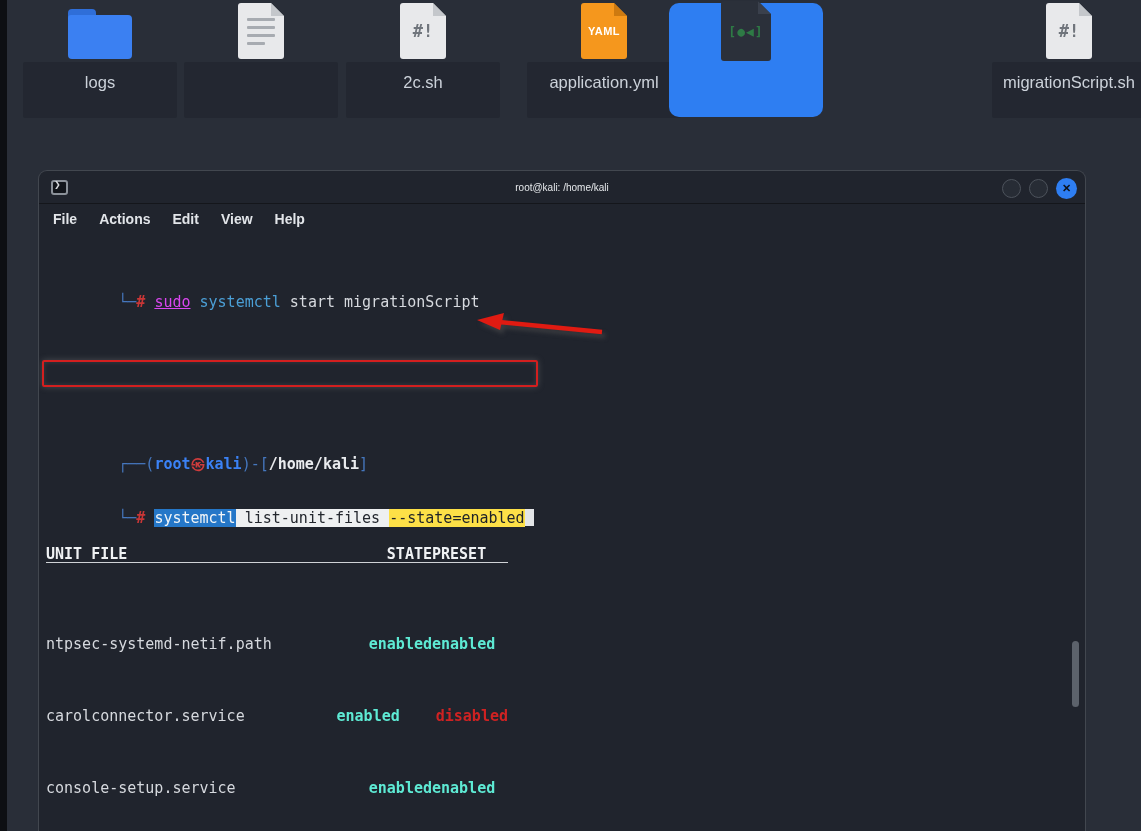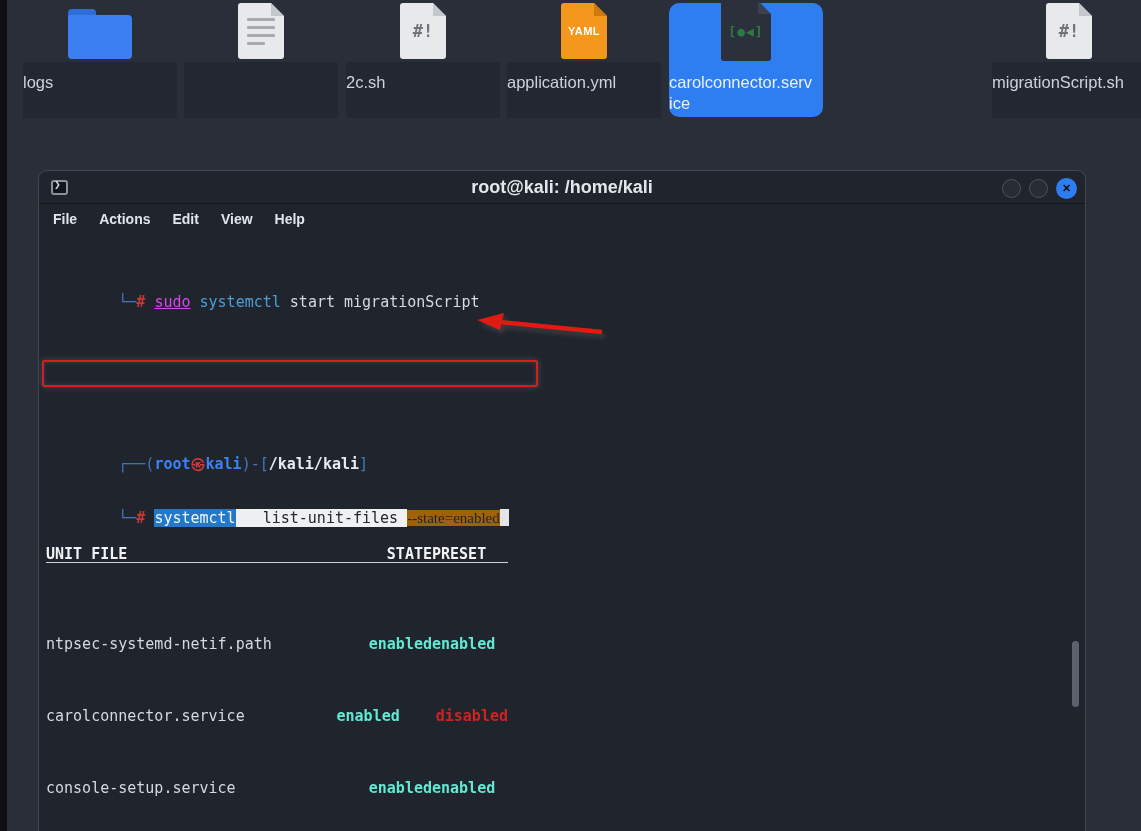--- a/index.html
+++ b/index.html
@@ -5,21 +5,21 @@
   * { margin:0; padding:0; box-sizing:border-box; }
   html,body { width:1141px; height:831px; overflow:hidden; background:#292e38;
               font-family:"Liberation Sans", sans-serif; }
   .desktop { position:relative; width:1141px; height:831px; background:#292e38; }
   .edge-strip { position:absolute; left:0; top:0; width:7px; height:831px; background:#0d0f13; }
 
   
   .file-item { position:absolute; top:0; width:154px; height:118px; }
   .label-cell { position:absolute; left:0; top:62px; width:154px; height:56px;
                 background:#232731; border-radius:2px; }
-  .file-label { position:absolute; left:0; top:72px; width:154px; 
+  .file-label { position:absolute; left:0; top:72px; width:154px; text-align:center;
                 font-size:16.5px; color:#ccd2da; line-height:21px; white-space:pre-line; }
   .file-item.selected .sel-bg { position:absolute; left:0; top:3px; width:154px; height:114px;
                 background:#2e7ef2; border-radius:10px; }
   .file-item.selected .file-label { color:#eaf1fd; }
   .icon-wrap { position:absolute; left:0; top:0; width:154px; height:62px;
                display:flex; align-items:center; justify-content:center; }
   
   .folder { position:relative; width:64px; height:50px; margin-top:6px; }
   .folder .tab { position:absolute; left:0; top:0; width:28px; height:12px;
                  background:#2f6ed8; border-radius:4px 4px 0 0; }
@@ -46,43 +46,43 @@
 
   
   .term { position:absolute; left:38px; top:170px; width:1048px; height:661px;
           background:#20242d; border:1px solid #42474f; border-bottom:none;
           border-radius:9px 9px 0 0; overflow:hidden; }
   .titlebar { position:relative; height:33px; border-bottom:1px solid #14161b;
               display:flex; align-items:center; }
   .term-icon { position:absolute; left:12px; top:9px; width:17px; height:15px;
                border:2px solid #8b9199; border-radius:3px; background:#12151b; }
   .term-icon::after { content:"❯"; position:absolute; left:1px; top:-2px; font-size:8px; color:#d7dadd; }
-  .title-text { flex:1; text-align:center; font-size:18px; font-weight:bold; color:#e4e7ea; }
+  .title-text { flex:1; text-align:center; font-size:10px; font-weight:normal; color:#e4e7ea; }
   .win-controls { position:absolute; right:8px; top:7px; display:flex; gap:8px; align-items:center; }
   .wbtn { width:19px; height:19px; border-radius:50%; border:1.5px solid #4d535c; background:#272c35; }
   .wbtn.close { width:21px; height:21px; border:none; background:#2e7ef2; color:#0d1219;
                 font-size:11px; font-weight:bold; text-align:center; line-height:21px; }
   .menubar { height:30px; display:flex; align-items:center; padding-left:14px; gap:22px;
              font-size:14px; font-weight:600; color:#e2e5e9; }
   .menu-item { cursor:default; }
 
   .content { position:absolute; left:0; top:64px; right:0; bottom:0;
              padding:4px 0 0 7px; font-family:"DejaVu Sans Mono", monospace;
              font-size:15px; line-height:18px; color:#d6d9de; white-space:pre; }
   .tline { height:18px; }
   .p-blue { color:#4577be; }
   .p-red { color:#c93636; font-weight:bold; }
   .p-user { color:#3b82f6; font-weight:bold; }
   .p-sym { color:#cf3c3c; font-weight:bold; font-family:"DejaVu Sans", sans-serif; }
   .p-path { color:#e9ebee; font-weight:bold; }
   .c-sudo { color:#d946ef; text-decoration:underline; }
   .c-cmd1 { color:#4b9fd6; }
   .hl-blue { background:#2577c8; color:#f2f5f7; }
-  .hl-white { background:#eef0f1; color:#23272e;padding-left:18px; }
-  .hl-teal { background:#a16207; color:#1e2228;font-family:Liberation Serif, serif; }
+  .hl-white { background:#eef0f1; color:#23272e; }
+  .hl-teal { background:#fde047; color:#1e2228; }
   .cursor-block { display:inline-block; width:9px; height:17px; background:#e3e5e7; vertical-align:-3px; }
 
   .trow { display:flex; width:462px; height:18px; }
   .cell-unit { width:314px; }
   .cell-state { width:72px;text-align:right; }
   .teal { color:#5eead4; font-weight:bold; }
   .red { color:#cf2222; font-weight:bold;margin-left:36px; }
   .thead { font-weight:bold; color:#f0f2f4; border-bottom:1px solid #cfd2d6; }
 
   
@@ -132,41 +132,39 @@
     <div class="label-cell"></div>
     <div class="icon-wrap">
         <div class="page light">
       <div class="fold gray"></div>
           <span class="glyph-sh">#!</span>
     </div>
       </div>
     <div class="file-label">2c.sh</div>
   </div>
 
-  <div class="file-item" style="left:507px">
+  <div class="file-item" style="left:527px">
     <div class="label-cell"></div>
     <div class="icon-wrap">
         <div class="page orange">
       <div class="fold dorange"></div>
           <span class="glyph-yaml">YAML</span>
     </div>
       </div>
     <div class="file-label">application.yml</div>
   </div>
 
   <div class="file-item selected" style="left:669px">
     <div class="sel-bg"></div>
     <div class="icon-wrap">
         <div class="page dark">
       <div class="fold ldark"></div>
           <span class="glyph-svc">[●◀]</span>
     </div>
       </div>
-    <div class="file-label">carolconnector.serv
-ice</div>
   </div>
 
 
   <div class="file-item" style="left:992px">
     <div class="label-cell"></div>
     <div class="icon-wrap">
         <div class="page light">
       <div class="fold gray"></div>
           <span class="glyph-sh">#!</span>
     </div>
@@ -192,21 +190,21 @@
       <span class="menu-item">Help</span>
     </div>
 
     <div class="content">
       <div class="tline">
         <span class="p-blue">└─</span><span class="p-red"># </span><span class="c-sudo">sudo</span><span> </span><span class="c-cmd1">systemctl</span><span> start migrationScript</span>
       </div>
       <div class="tline"></div>
       <div class="tline"></div>
       <div class="tline">
-        <span class="p-blue">┌──(</span><span class="p-user">root</span><span class="p-sym">㉿</span><span class="p-user">kali</span><span class="p-blue">)-[</span><span class="p-path">/kali/kali</span><span class="p-blue">]</span>
+        <span class="p-blue">┌──(</span><span class="p-user">root</span><span class="p-sym">㉿</span><span class="p-user">kali</span><span class="p-blue">)-[</span><span class="p-path">/home/kali</span><span class="p-blue">]</span>
       </div>
       <div class="tline">
         <span class="p-blue">└─</span><span class="p-red"># </span><span class="hl-blue">systemctl</span><span class="hl-white"> list-unit-files </span><span class="hl-teal">--state=enabled</span><span class="cursor-block"></span>
       </div>
       <div class="trow thead">
         <span class="cell-unit">UNIT FILE</span><span class="cell-state">STATE</span><span class="cell-preset">PRESET</span>
       </div>
       <div>
   <div class="trow">
     <span class="cell-unit">ntpsec-systemd-netif.path</span>

